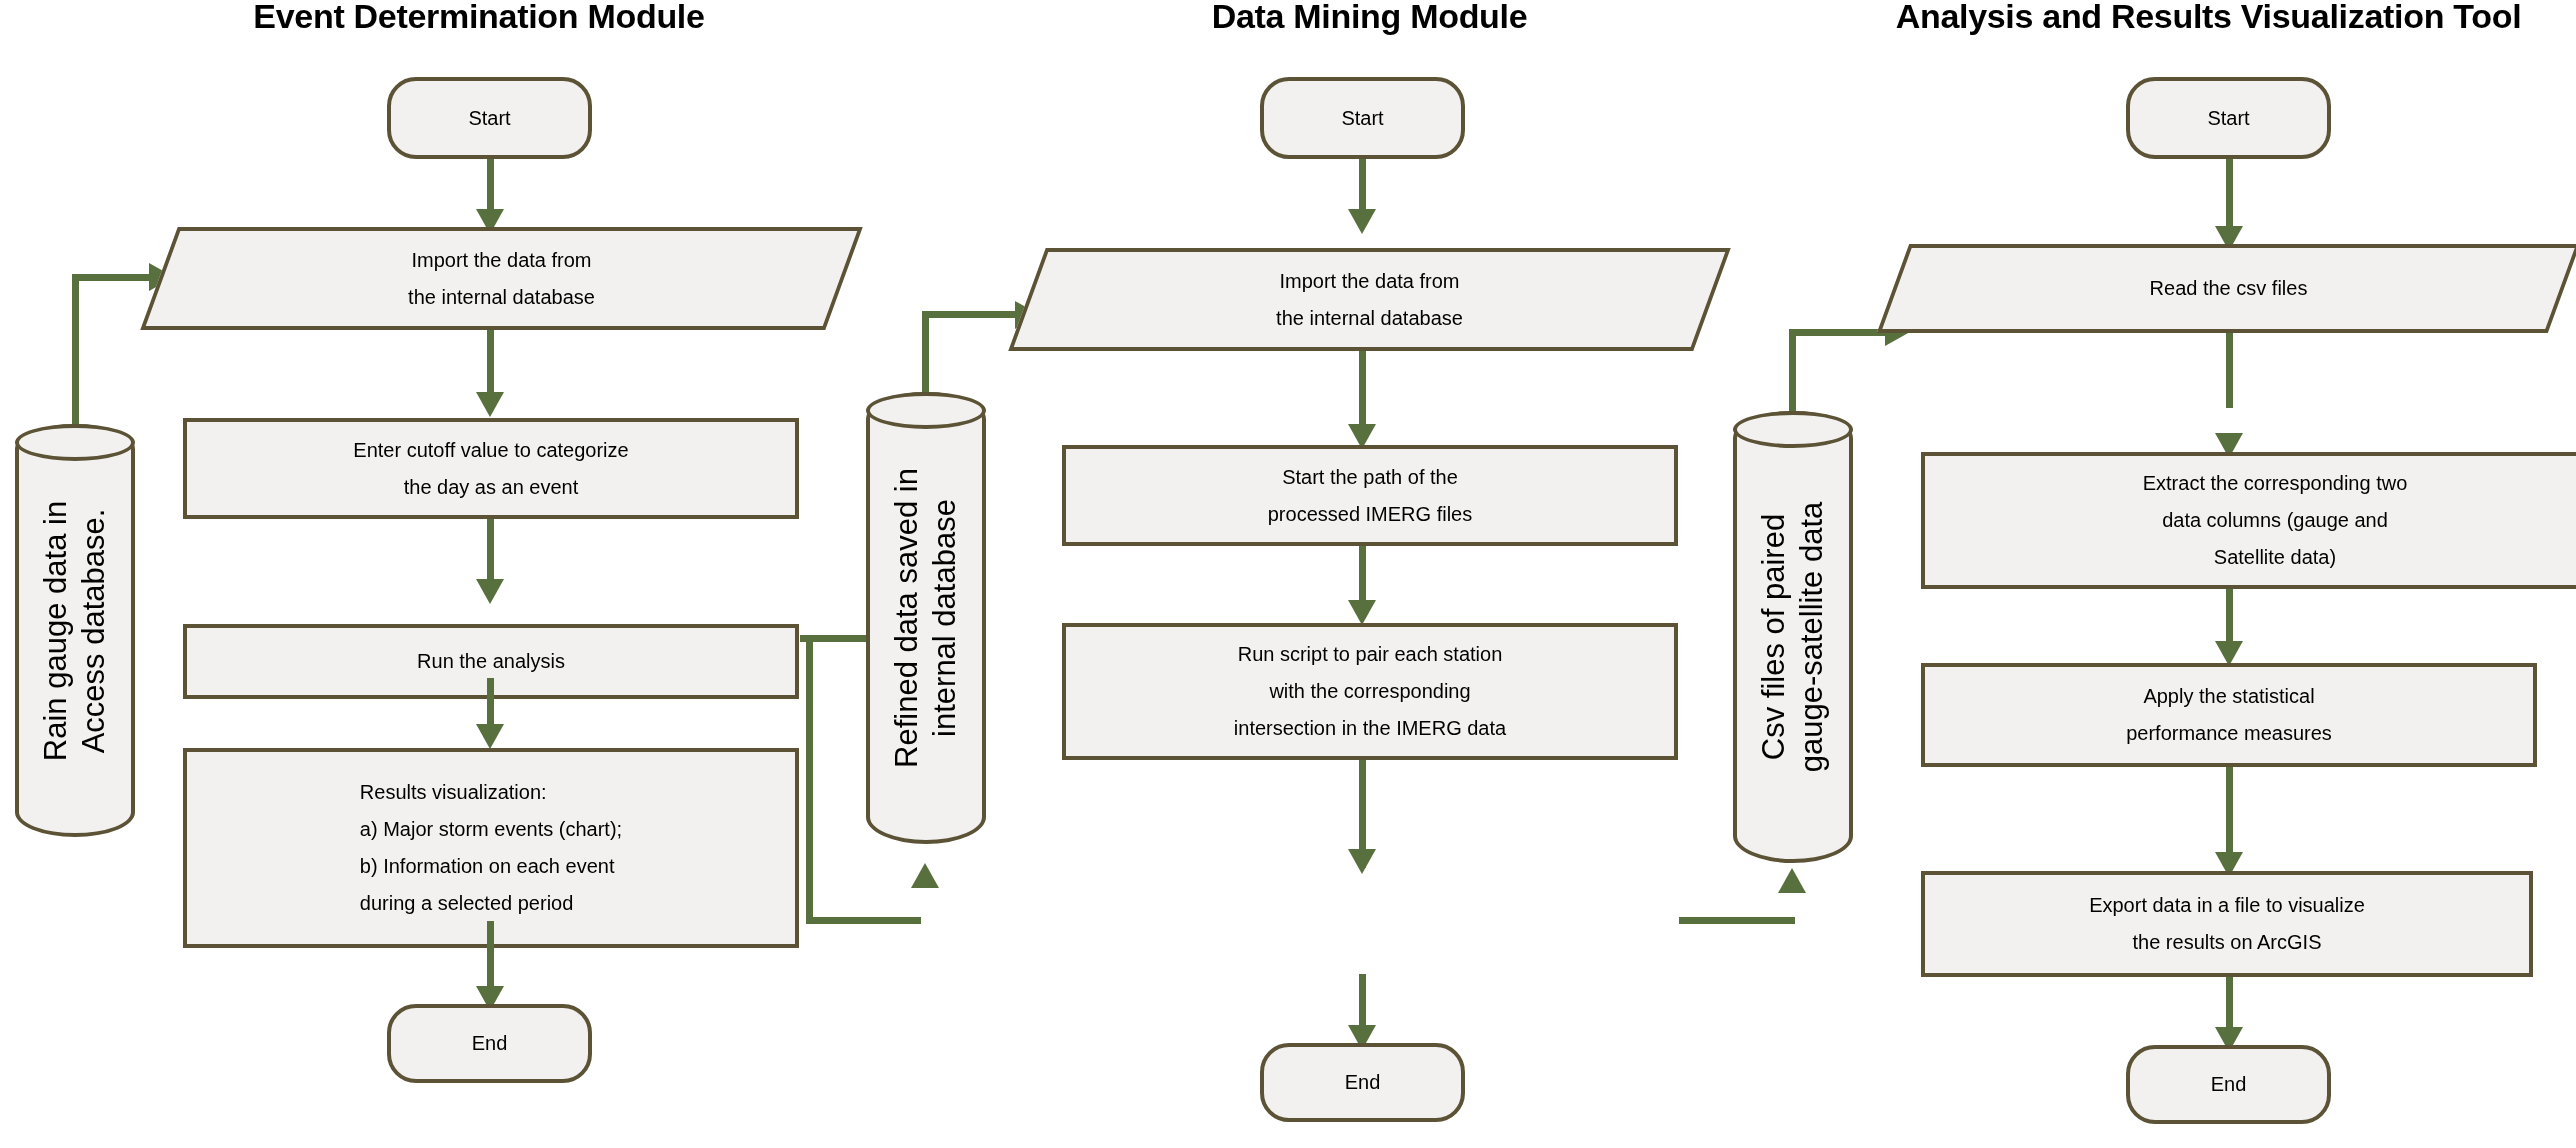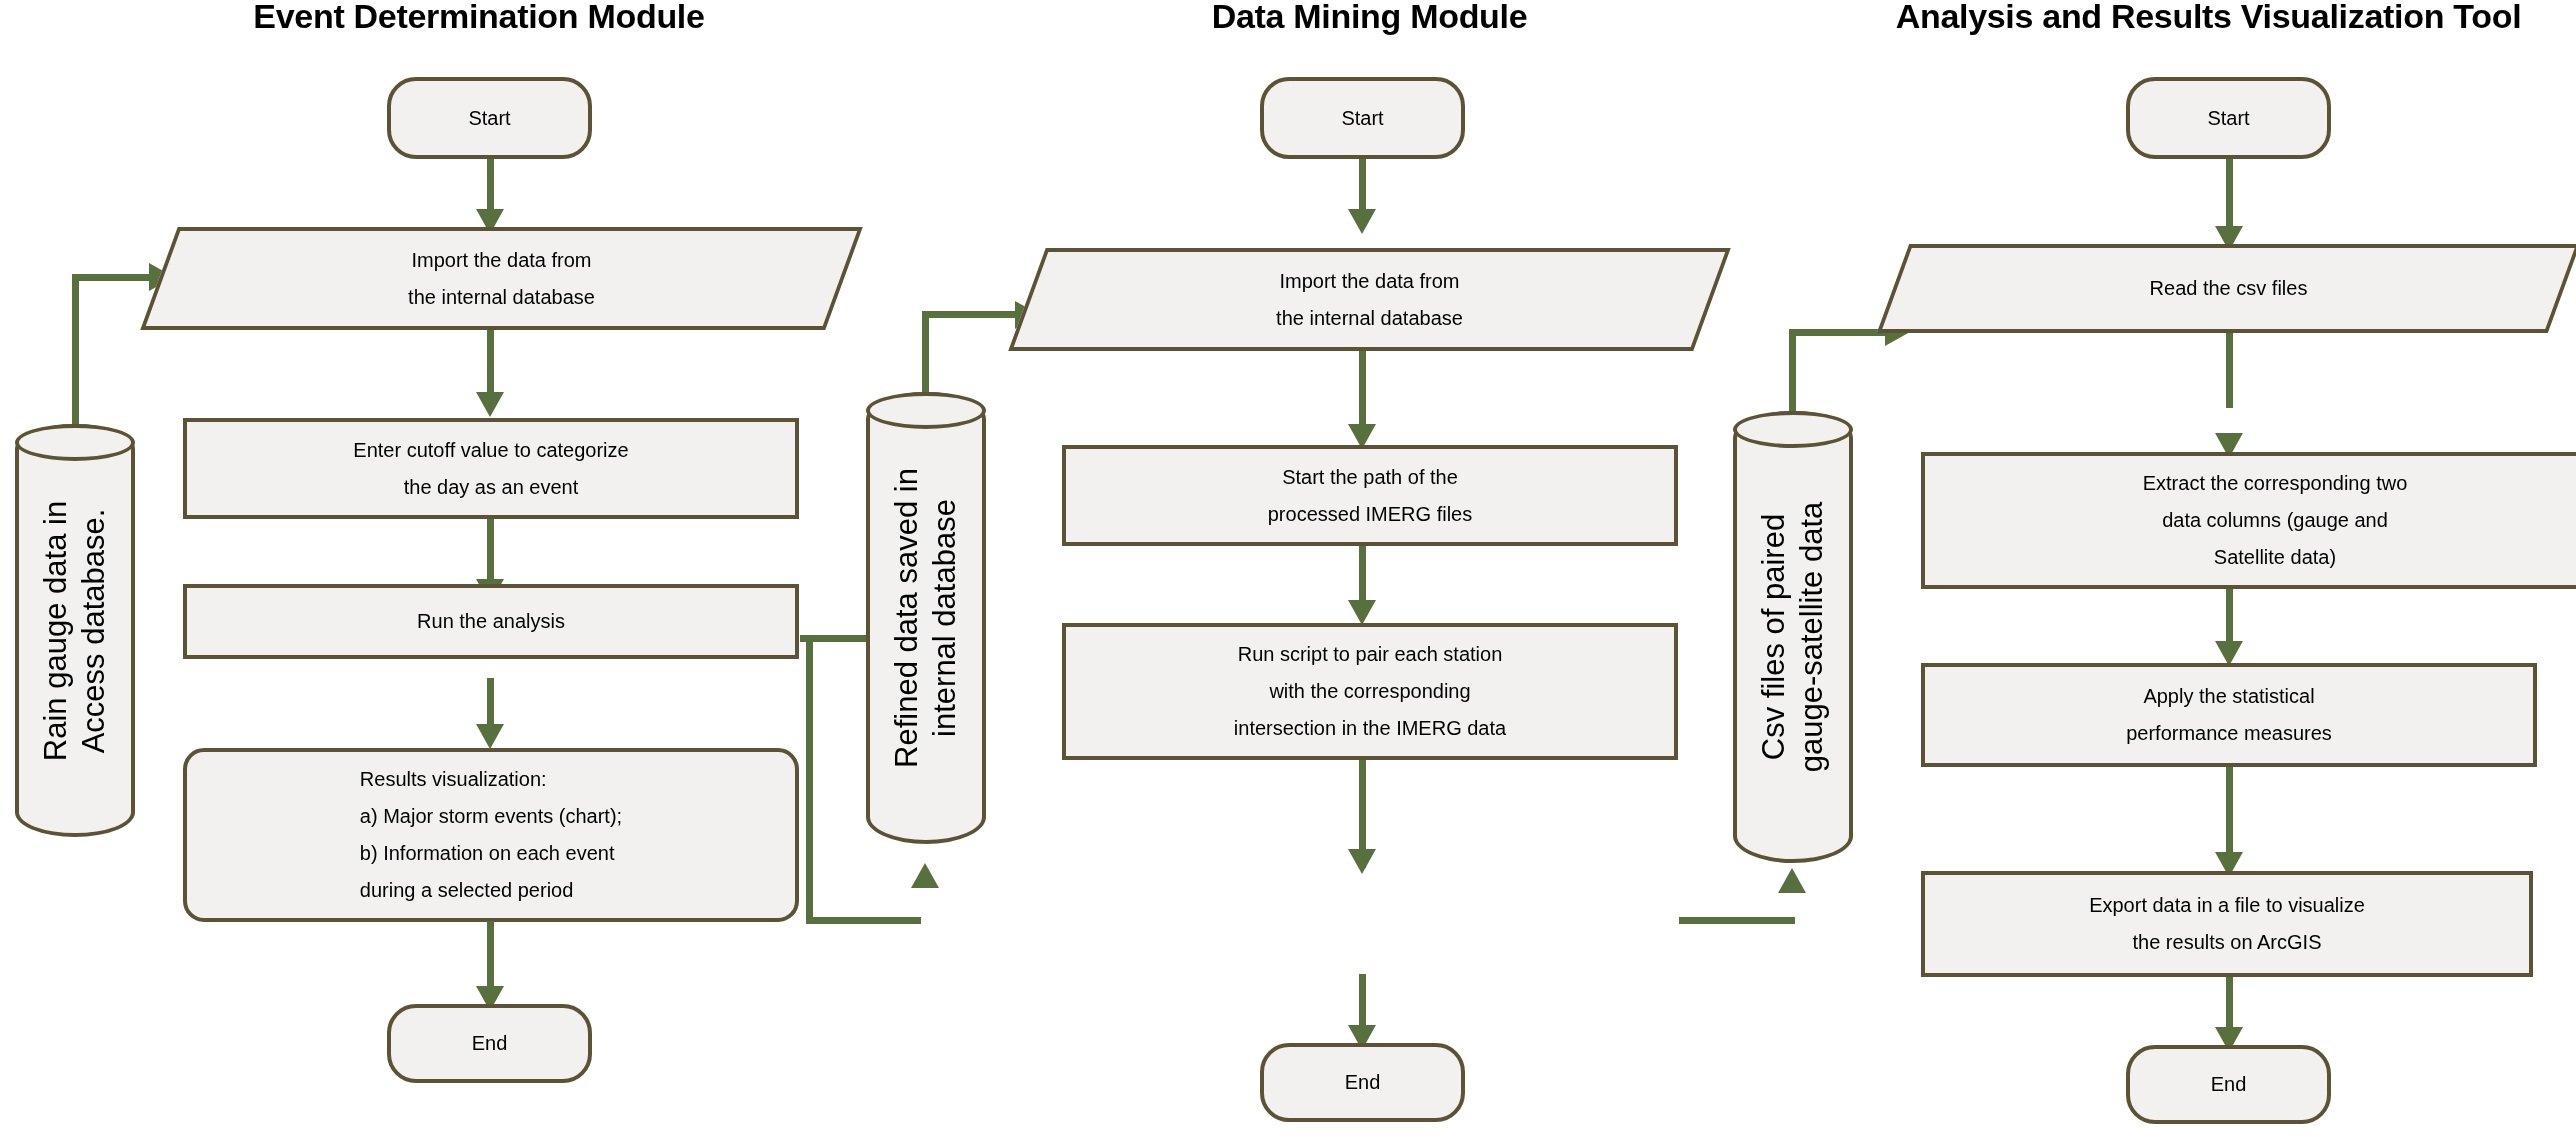--- a/index.html
+++ b/index.html
@@ -154,28 +154,28 @@
   <div class="arrow-down" style="left:476px;top:392px;"></div>
 
   <div class="node process" style="left:183px;top:418px;width:616px;height:101px;">
     <span class="txt">Enter cutoff value to categorize
 the day as an event</span>
   </div>
 
   <div class="conn" style="left:487px;top:519px;width:6.8px;height:68px;"></div>
   <div class="arrow-down" style="left:476px;top:579px;"></div>
 
-  <div class="node process" style="left:183px;top:584px;width:616px;height:75px;">
+  <div class="node process" style="left:183px;top:624px;width:616px;height:75px;">
     <span class="txt">Run the analysis</span>
   </div>
 
   <div class="conn" style="left:487px;top:678px;width:6.8px;height:55px;"></div>
   <div class="arrow-down" style="left:476px;top:724px;"></div>
 
-  <div class="node process" style="left:183px;top:748px;width:616px;height:174px;border-radius:21px;">
+  <div class="node process" style="left:183px;top:748px;width:616px;height:200px;">
     <span class="txt left">Results visualization:
 a) Major storm events (chart);
 b) Information on each event
 during a selected period</span>
   </div>
 
   <div class="conn" style="left:487px;top:921px;width:6.8px;height:72px;"></div>
   <div class="arrow-down" style="left:476px;top:986px;"></div>
 
   <div class="node terminator" style="left:387px;top:1004px;width:205px;height:79px;">

